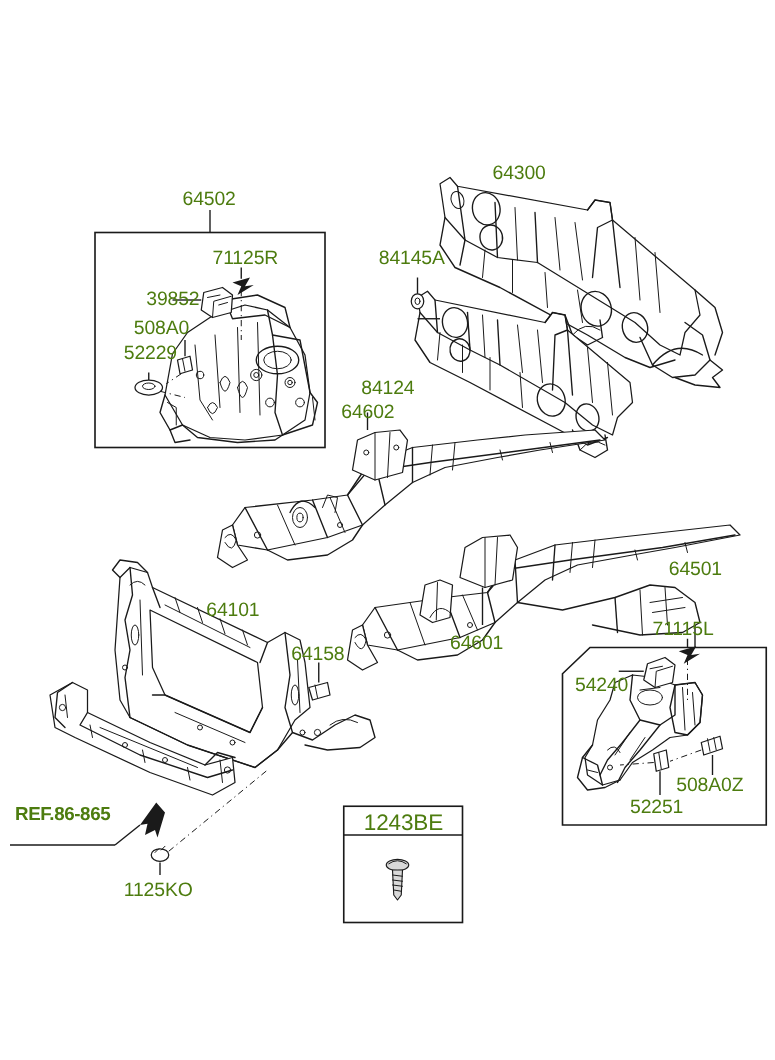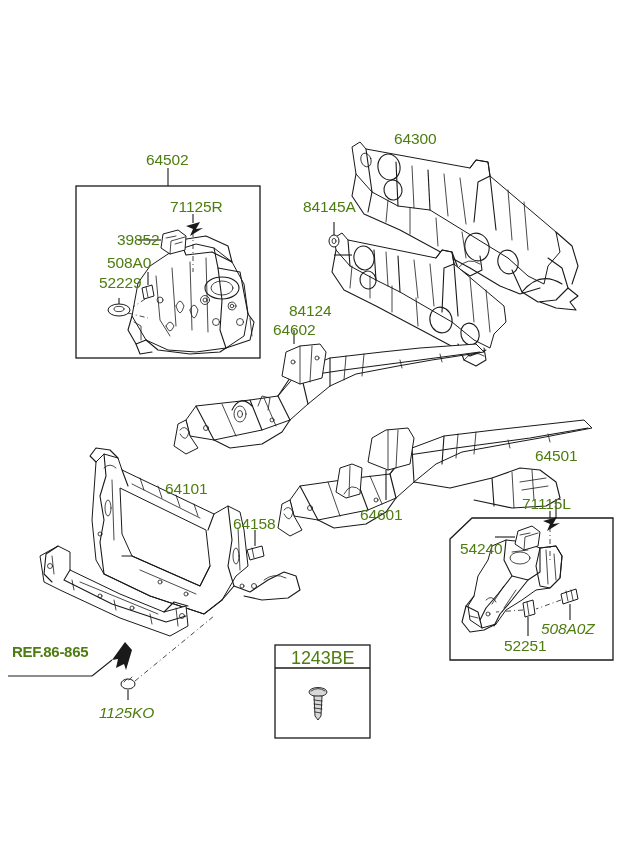--- a/index.html
+++ b/index.html
@@ -423,23 +423,23 @@
 <div class="lbl" style="left:394px;top:131px;">64300</div>
 <div class="lbl" style="left:303px;top:199px;">84145A</div>
 <div class="lbl" style="left:289px;top:264px;margin-top:39px;">84124</div>
 
 <div class="lbl" style="left:273px;top:322px;">64602</div>
 <div class="lbl" style="left:360px;top:507px;">64601</div>
 
 <div class="lbl" style="left:165px;top:481px;">64101</div>
 <div class="lbl" style="left:233px;top:516px;">64158</div>
 <div class="lbl bold" style="left:12px;top:644px;">REF.86-865</div>
-<div class="lbl" style="left:99px;top:705px;font-style:italic;">1125KO</div>
+<div class="lbl" style="left:99px;top:705px;">1125KO</div>
 
 <div class="lbl boxhdr" style="left:291px;top:649px;">1243BE</div>
 
 <div class="lbl" style="left:535px;top:448px;">64501</div>
 <div class="lbl" style="left:522px;top:496px;">71115L</div>
 <div class="lbl" style="left:460px;top:529px;margin-top:12px;">54240</div>
-<div class="lbl" style="left:541px;top:621px;font-style:italic;">508A0Z</div>
+<div class="lbl" style="left:541px;top:621px;">508A0Z</div>
 <div class="lbl" style="left:504px;top:638px;">52251</div>
 
 </div>
 
 </body></html>

